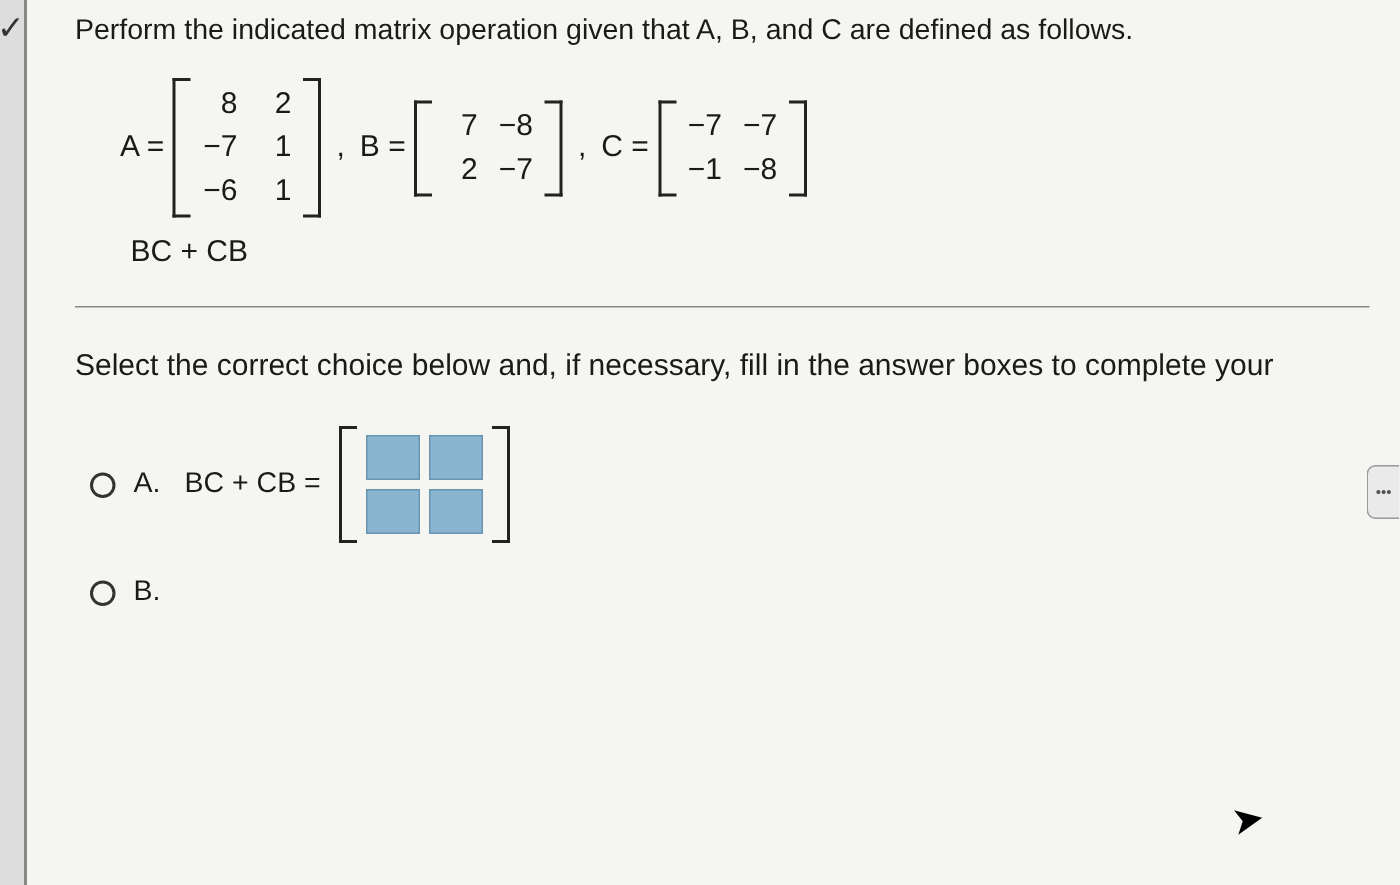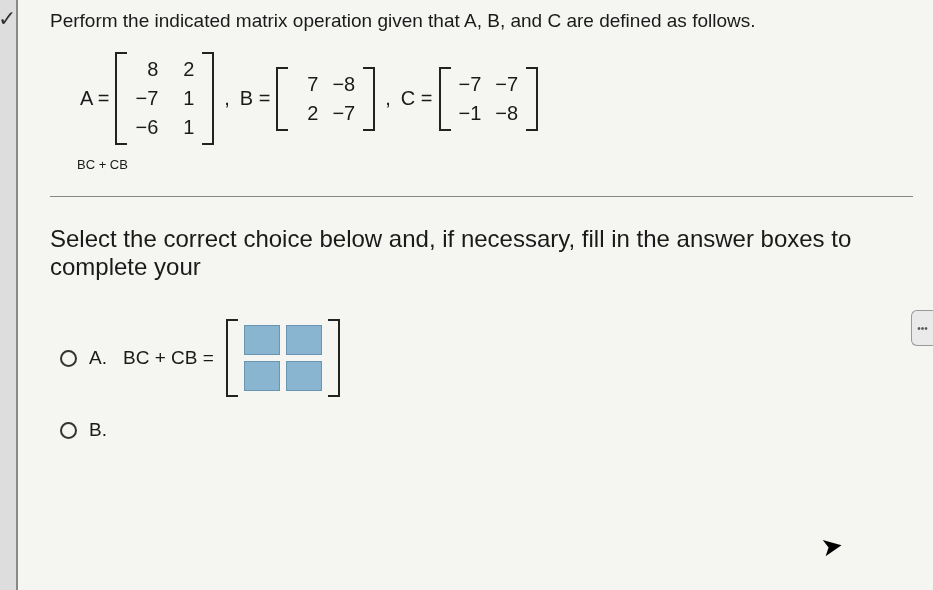--- a/index.html
+++ b/index.html
@@ -68,33 +68,33 @@
       gap: 6px 14px;
       padding: 6px 8px;
       text-align: right;
       font-size: 20px;
     }
     .m3x2 { grid-template-columns: auto auto; grid-template-rows: repeat(3, auto); }
     .m2x2 { grid-template-columns: auto auto; grid-template-rows: repeat(2, auto); }
     .cell { min-width: 22px; text-align: right; }
     .comma { margin: 0 4px; }
     .operation {
-      font-size: 13px;
-      margin-left: 27px;
+      font-size: 20px;
+      margin-left: 37px;
       margin-bottom: 24px;
     }
     .divider {
       border: none;
       border-top: 1px solid #888;
       margin: 20px 0 28px 0;
       width: 100%;
     }
     .instruction {
-      font-size: 24px;
-      margin-bottom: 38px;
+      font-size: 20px;
+      margin-bottom: 28px;
     }
     .choice-row {
       display: flex;
       align-items: center;
       gap: 12px;
       margin-left: 10px;
       margin-bottom: 22px;
       font-size: 19px;
     }
     .radio {

